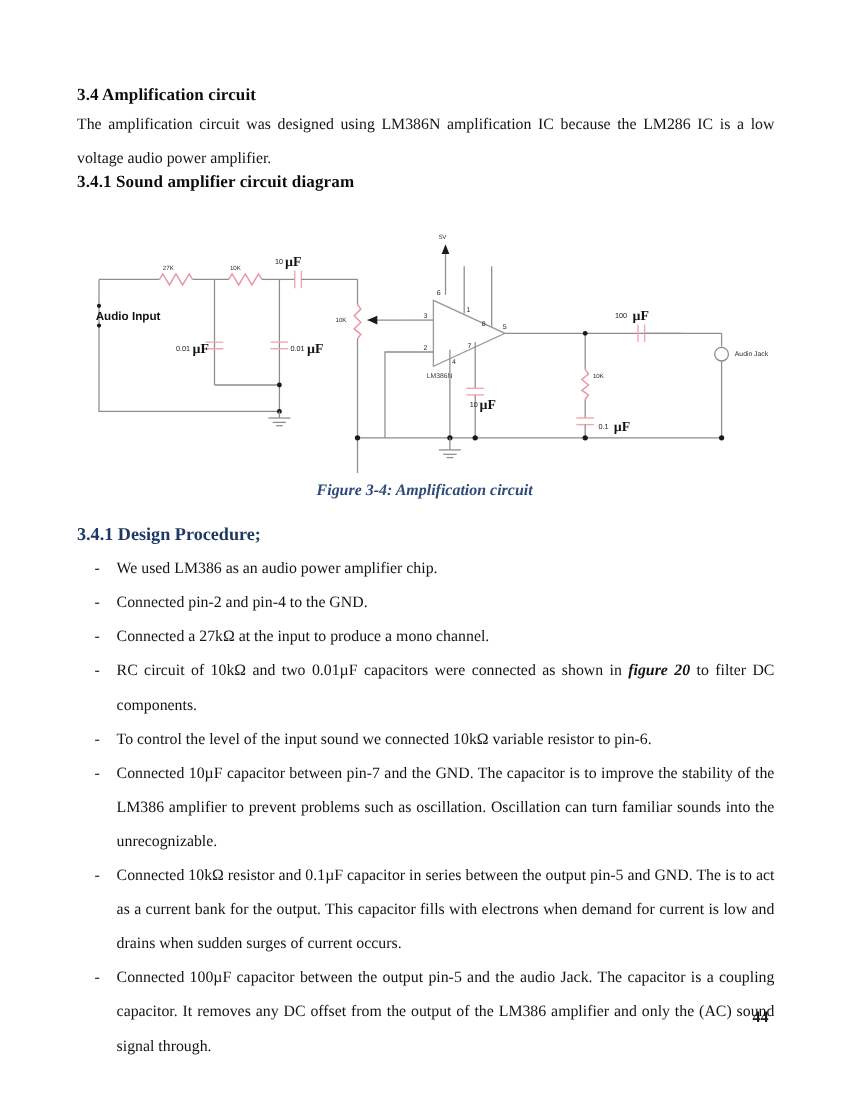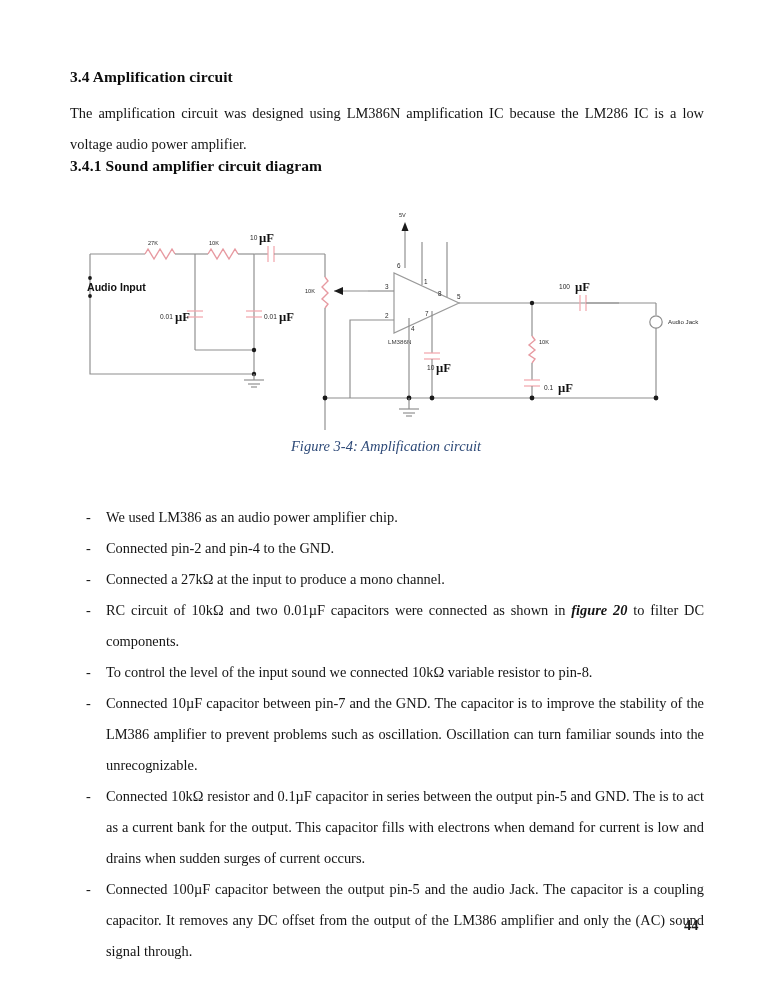--- a/index.html
+++ b/index.html
@@ -48,21 +48,21 @@
     line-height: 31px;
     color: #141414;
     text-align: justify;
   }
   .caption {
     position: absolute;
     width: 772px;
     left: 0;
     text-align: center;
     font-family: "Liberation Serif", serif;
-    font-weight: normal;
+    font-weight: bold;
     font-style: italic;
     font-size: 14.5px;
     color: #2e4a78;
   }
   .page-num {
     position: absolute;
     font-family: "Liberation Serif", serif;
     font-size: 14.5px;
     color: #1a1a1a;
     font-weight: bold;
@@ -153,21 +153,21 @@
     font-size: 12.6px;
     font-weight: bold;
     fill: #121212;
   }
 </style>
 </head>
 <body>
 
 <div class="page">
 
-  <div class="h2" style="left:70px; top:68px;">3.4 Amplification circuit</div>
+  <div class="h2" style="left:70px; top:78px;">3.4 Amplification circuit</div>
 
   <div class="body-para" style="left:70px; top:98px; width:634px;">The amplification circuit was designed using LM386N amplification IC because the LM286 IC is a low voltage audio power amplifier.</div>
 
   <div class="h2" style="left:70px; top:157px;">3.4.1 Sound amplifier circuit diagram</div>
 
   <div class="schematic">
     <svg width="660" height="232" viewBox="0 0 660 232" xmlns="http://www.w3.org/2000/svg">
 
       <g>
         <path class="wire" d="M18,56 L18,136"></path>
@@ -319,20 +319,21 @@
         <path class="wire" d="M331,215 L343,215"></path>
         <path class="wire" d="M334,218 L340,218"></path>
       </g>
 
       <text class="lbl-audioin" x="15" y="93">Audio Input</text>
     </svg>
   </div>
 
   <div class="caption" style="top:438px;">Figure 3-4: Amplification circuit</div>
 
+  <div class="h2-blue" style="left:70px; top:476px;">3.4.1 Design Procedure;</div>
 
   <div class="bullets">
 
     <div class="bullet-row">
       <span class="dash">-</span>
       <span>We used LM386 as an audio power amplifier chip.</span>
     </div>
 
     <div class="bullet-row">
       <span class="dash">-</span>
@@ -344,21 +345,21 @@
       <span>Connected a 27kΩ at the input to produce a mono channel.</span>
     </div>
 
     <div class="bullet-row">
       <span class="dash">-</span>
       <span id="item-with-emphasis">RC circuit of 10kΩ and two 0.01µF capacitors were connected as shown in <em class="figref">figure 20</em> to filter DC components.</span>
     </div>
 
     <div class="bullet-row">
       <span class="dash">-</span>
-      <span>To control the level of the input sound we connected 10kΩ variable resistor to pin-8.</span>
+      <span>To control the level of the input sound we connected 10kΩ variable resistor to pin-6.</span>
     </div>
 
     <div class="bullet-row">
       <span class="dash">-</span>
       <span>Connected 10µF capacitor between pin-7 and the GND. The capacitor is to improve the stability of the LM386 amplifier to prevent problems such as oscillation. Oscillation can turn familiar sounds into the unrecognizable.</span>
     </div>
 
     <div class="bullet-row">
       <span class="dash">-</span>
       <span> Connected 10kΩ resistor and 0.1µF capacitor in series between the output pin-5 and GND. The is to act as a current bank for the output. This capacitor fills with electrons when demand for current is low and drains when sudden surges of current occurs.</span>

